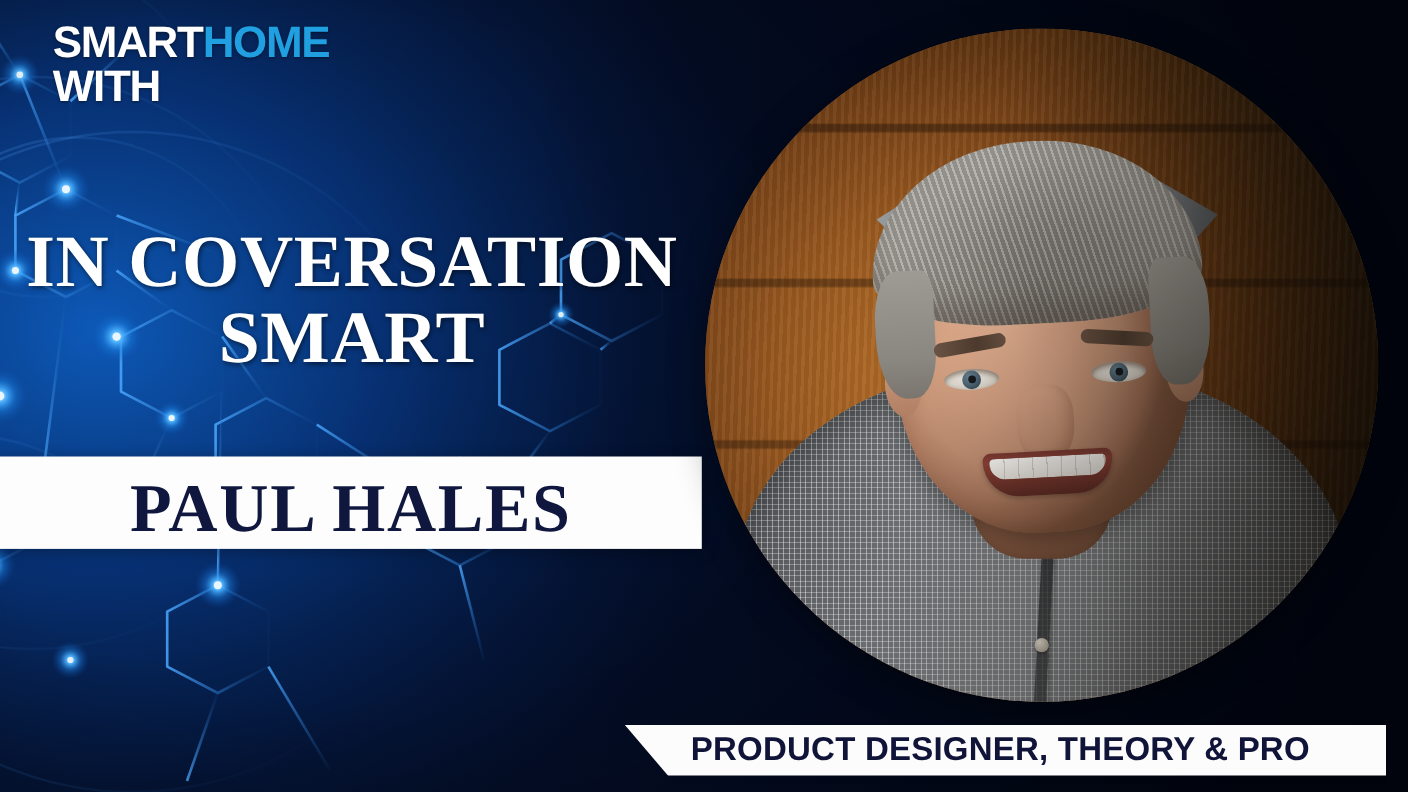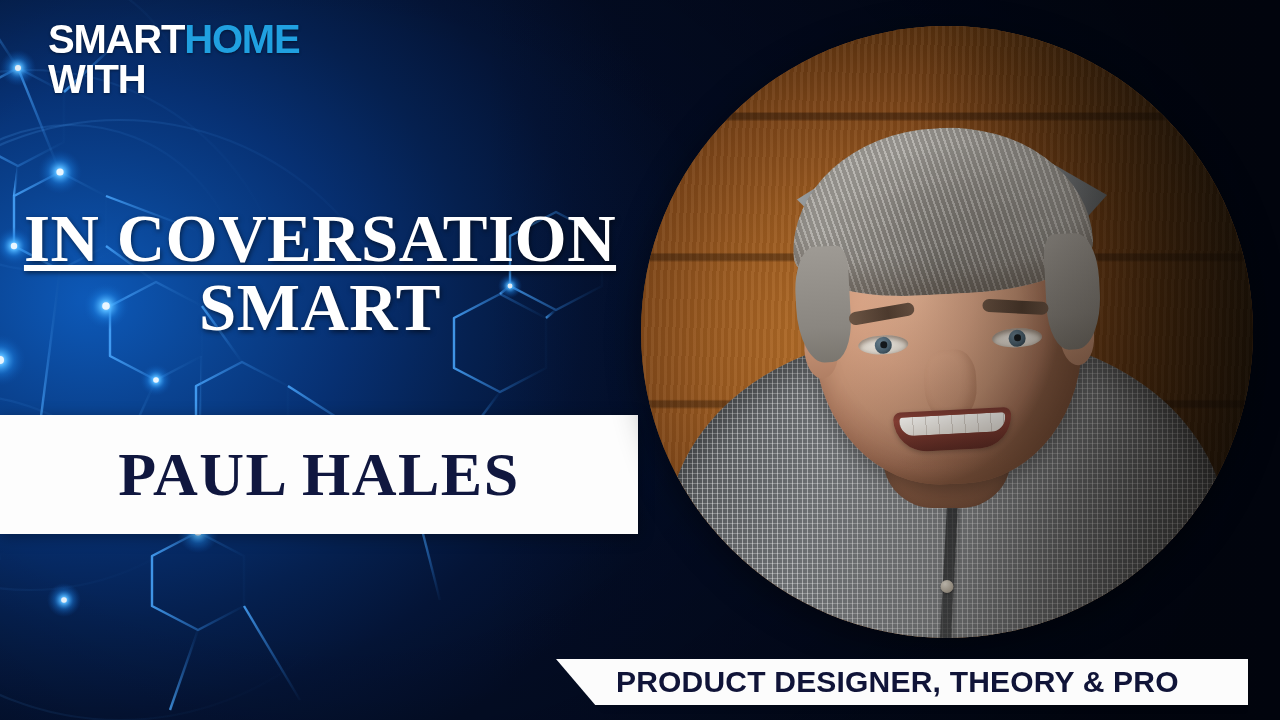--- a/index.html
+++ b/index.html
@@ -73,36 +73,35 @@
     font-family: "Liberation Serif", serif;
     font-weight: 700;
     color: #ffffff;
     text-shadow: 1px 2px 5px rgba(0,0,0,0.55);
     line-height: 1.03;
   }
   .title-l1 {
     font-size: 67px;
     letter-spacing: 0.5px;
     display: block;
-    text-decoration: underline;
   }
   .title-l2 {
     font-size: 67px;
     letter-spacing: 0.5px;
     display: block;
   }
 
   
   .name-banner {
     position: absolute;
     left: 0; top: 415px;
-    width: 638px; height: 119px;
+    width: 638px; height: 84px;
     background: #fdfdfd;
     display: flex;
-    align-items: center;
+    align-items: flex-end;
     justify-content: center;
     box-shadow: 0 3px 14px rgba(0,0,0,0.35);
   }
   .name-text {
     font-family: "Liberation Serif", serif;
     font-weight: 700;
     font-size: 62px;
     color: #10173f;
     letter-spacing: 1.5px;
     white-space: nowrap;
@@ -298,21 +297,21 @@
     left: 50%; top: 294px;
     transform: translateX(-50%);
     width: 120px; height: 26px;
     border-radius: 50%;
     background: radial-gradient(ellipse, rgba(140,92,66,0.35), rgba(140,92,66,0) 70%);
   }
 
   
   .role-banner {
     position: absolute;
-    left: 556px; top: 659px;
+    left: 568px; top: 659px;
     width: 692px; height: 46px;
     background: #fcfcfc;
     clip-path: polygon(0px 0px, 692px 0px, 692px 61px, 52px 61px);
     box-shadow: 0 -2px 10px rgba(0,0,0,0.3);
   }
   .role-text {
     position: absolute;
     left: 60px; top: 50%;
     transform: translateY(-50%);
     font-family: "Liberation Sans", sans-serif;

